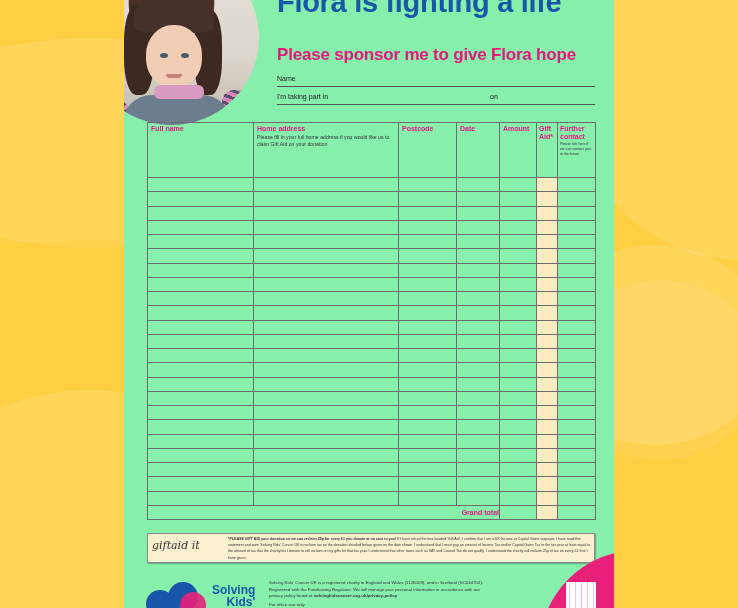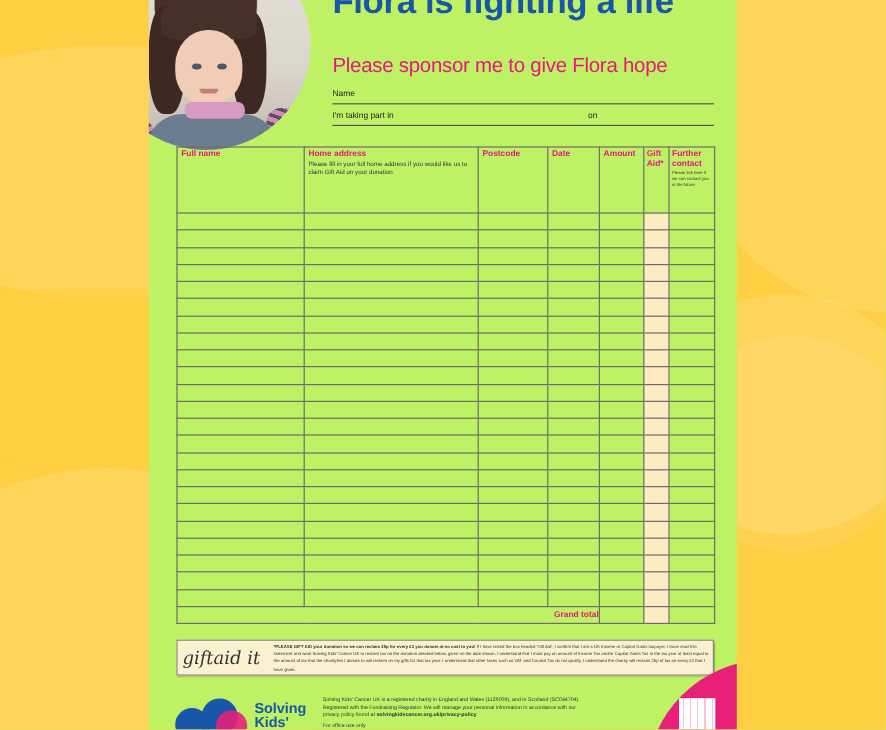--- a/index.html
+++ b/index.html
@@ -12,21 +12,21 @@
   .bg-shape { position: absolute; border-radius: 50%; background: rgba(255,255,255,0.12); }
   .bg1 { left: -120px; top: 38px; width: 420px; height: 210px; }
   .bg2 { left: -160px; top: 240px; width: 500px; height: 150px; background: rgba(255,205,60,0.35); }
   .bg3 { left: -100px; top: 390px; width: 380px; height: 300px; }
   .bg4 { left: 560px; top: -140px; width: 360px; height: 400px; }
   .bg5 { left: 540px; top: 245px; width: 230px; height: 200px; }
   .bg6 { left: 560px; top: 280px; width: 200px; height: 180px; background: rgba(255,255,255,0.08); }
 
   .page {
     position: absolute; left: 124px; top: 0; width: 490px; height: 608px;
-    background: #bef264; overflow: hidden;
+    background: #86efac; overflow: hidden;
   }
   .photo {
     position: absolute; left: -40px; top: -50px; width: 175px; height: 175px;
     border-radius: 50%; overflow: hidden;
     background: radial-gradient(circle at 55% 40%, #f0c8ae 0 18%, transparent 19%),
                 radial-gradient(ellipse at 50% 30%, #4a2f28 0 34%, transparent 35%),
                 linear-gradient(180deg, #e6e1d8 0%, #dcd7cc 60%, #bfb7ad 100%);
   }
   .photo .face {
     position: absolute; left: 62px; top: 75px; width: 56px; height: 62px;
@@ -43,21 +43,21 @@
   .photo .sleeve-l { position: absolute; left: 15px; top: 150px; width: 30px; height: 40px; background: repeating-linear-gradient(160deg, #d58ab6 0 4px, #5b4d6e 4px 7px); border-radius: 12px; }
   .photo .sleeve-r { position: absolute; left: 138px; top: 140px; width: 30px; height: 40px; background: repeating-linear-gradient(20deg, #d58ab6 0 4px, #5b4d6e 4px 7px); border-radius: 12px; }
 
   .title {
     position: absolute; left: 153px; top: -14px; width: 330px;
     color: #1756a8; font-weight: bold; font-size: 29px; line-height: 33px;
     letter-spacing: -0.3px;
   }
   .subtitle {
     position: absolute; left: 153px; top: 45px;
-    color: #e6177d; font-weight: normal; font-size: 17px; letter-spacing: -0.2px;
+    color: #e6177d; font-weight: bold; font-size: 17px; letter-spacing: -0.2px;
   }
   .field-line {
     position: absolute; left: 153px; width: 318px; height: 12px;
     border-bottom: 1.3px solid #555; font-size: 7px; color: #222;
   }
   .field-line.name { top: 75px; }
   .field-line.taking { top: 93px; }
   .field-line .on { position: absolute; left: 213px; top: 0; }
 
   table.form {
@@ -81,21 +81,21 @@
   td.tick { text-align: center; color: #1f55b0; font-size: 8px; line-height: 13px; }
   td.total-label { text-align: right; padding-right: 6px; color: #e6177d; font-weight: bold; font-size: 7px; line-height: 13px; }
 
   .giftaid-box {
     position: absolute; left: 23px; top: 533px; width: 448px; height: 30px;
     background: #fbf0cf; border: 1px solid #8a8a8a;
     box-shadow: 1px 1px 1px rgba(0,0,0,0.25);
   }
   .giftaid-logo {
     position: absolute; left: 4px; top: 5px;
-    font-family: "DejaVu Serif", serif; font-style: italic; font-size: 15px; color: #333;
+    font-family: "DejaVu Serif", serif; font-style: italic; font-size: 11px; color: #333;
   }
   .giftaid-text {
     position: absolute; left: 80px; top: 2px; width: 364px;
     font-size: 3.6px; line-height: 6.2px; color: #333;
   }
   .giftaid-text b { font-weight: bold; }
 
   .pink-corner {
     position: absolute; left: 415px; top: 550px; width: 200px; height: 200px;
     border-radius: 50%; background: #e8207a;
@@ -107,21 +107,21 @@
       #fff;
   }
 
   .logo { position: absolute; left: 20px; top: 582px; width: 80px; height: 30px; }
   .logo .petal { position: absolute; border-radius: 50% 50% 50% 50%; }
   .logo .p1 { left: 2px; top: 8px; width: 28px; height: 28px; background: #1756a8; border-radius: 50% 50% 20% 50%; }
   .logo .p2 { left: 24px; top: 0px; width: 30px; height: 30px; background: #1756a8; border-radius: 50% 50% 50% 20%; }
   .logo .p3 { left: 36px; top: 10px; width: 26px; height: 26px; background: #e8207a; opacity: 0.9; }
   .logo-text {
     position: absolute; left: 88px; top: 584px; color: #1756a8; font-weight: bold;
-    font-size: 12px; line-height: 12px;
+    font-size: 12px; line-height: 12px; text-align: right;
   }
   .charity-text {
     position: absolute; left: 145px; top: 580px; width: 220px;
     font-size: 4.4px; line-height: 6.5px; color: #333;
   }
   .charity-text b { font-weight: bold; }
   .office-use { position: absolute; left: 145px; top: 602px; font-size: 4.4px; color: #333; }
 </style>
 </head>
 <body>

